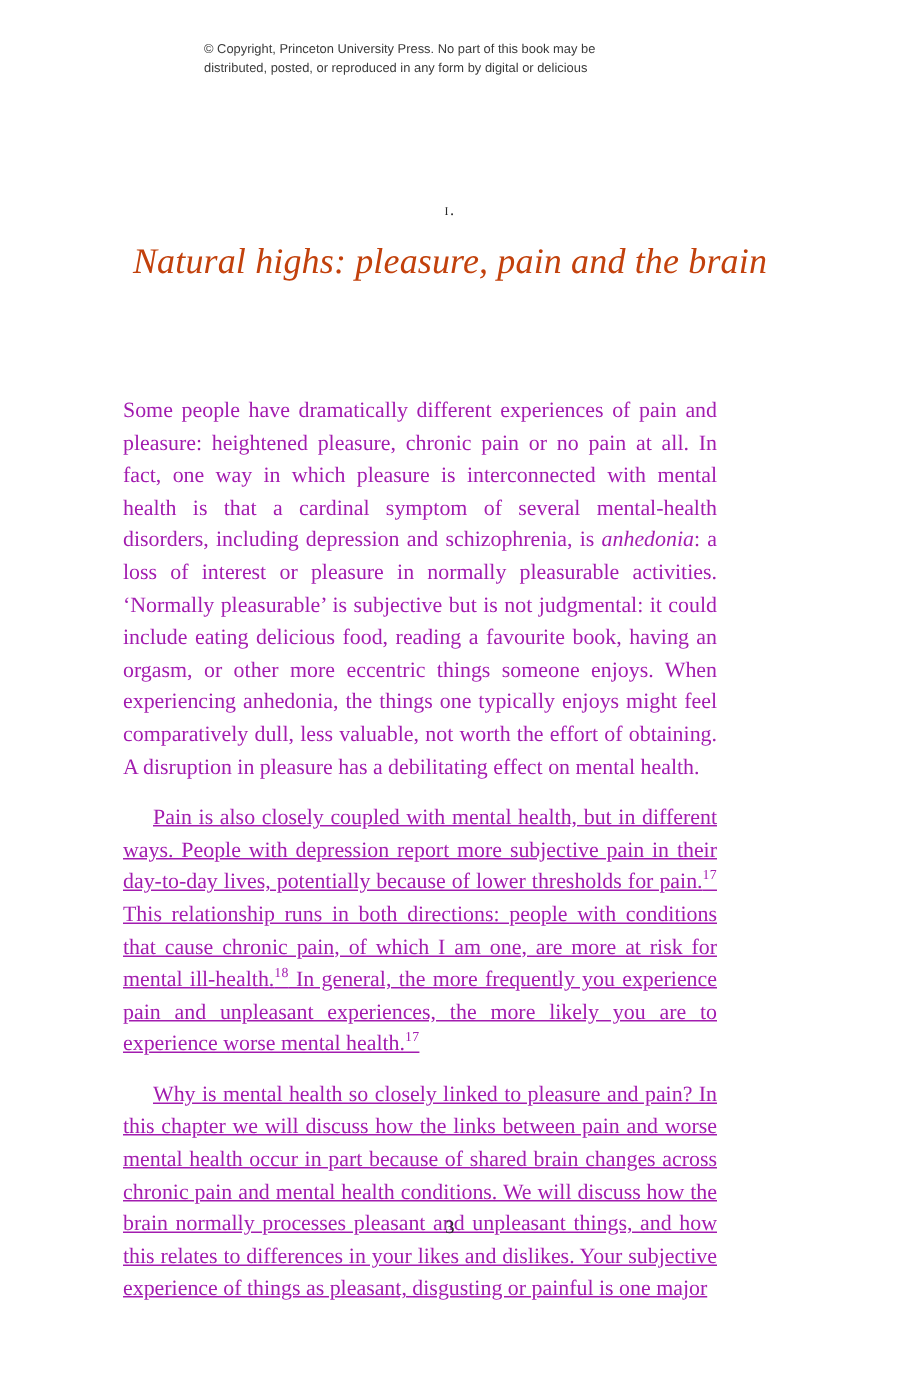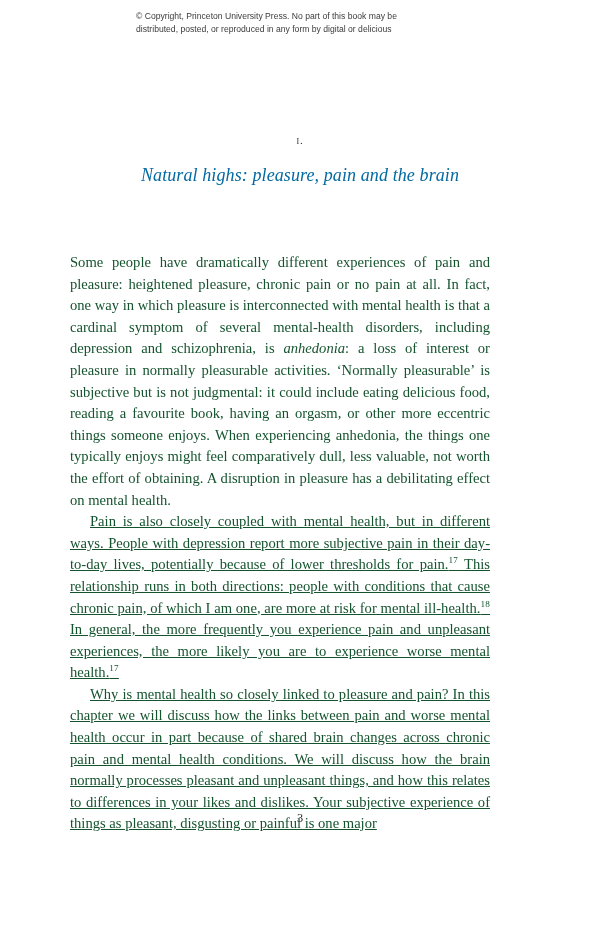--- a/index.html
+++ b/index.html
@@ -12,21 +12,21 @@
     height: 926px;
     position: relative;
     font-family: "Liberation Serif", "DejaVu Serif", serif;
     color: #1a1a1a;
     overflow: hidden;
   }
 
   
   .copyright-block {
     position: absolute;
-    top: 10px;
+    top: 26px;
     left: 136px;
     width: 330px;
     font-family: "Liberation Sans", "DejaVu Sans", sans-serif;
     font-size: 8.6px;
     line-height: 13.2px;
     color: #3b3b3b;
     text-align: left;
   }
   .copyright-block .cline {
     display: block;
@@ -47,41 +47,41 @@
     letter-spacing: 0.9px;
     color: #2a2a2a;
     font-variant: small-caps;
     text-transform: lowercase;
     line-height: 14px;
   }
   .chapter-title {
     margin-top: 13px;
     font-family: "Liberation Serif", "DejaVu Serif", serif;
     font-style: italic;
-    font-size: 18px;
+    font-size: 24px;
     line-height: 30px;
-    color: #0369a1;
+    color: #c2410c;
     font-weight: normal;
     letter-spacing: 0.1px;
   }
 
   
   .body-column {
     position: absolute;
     top: 252px;
     left: 70px;
     width: 420px;
   }
   .body-paragraph {
-    margin: 0;
+    margin: 12px;
     font-size: 14.6px;
     line-height: 21.6px;
     text-align: justify;
     text-justify: inter-word;
-    color: #14532d;
+    color: #a21caf;
     hyphens: manual;
   }
   .body-paragraph.indented {
     text-indent: 20px;
     text-decoration: underline;
   }
   .body-paragraph em {
     font-style: italic;
   }
   sup.footnote-ref {

